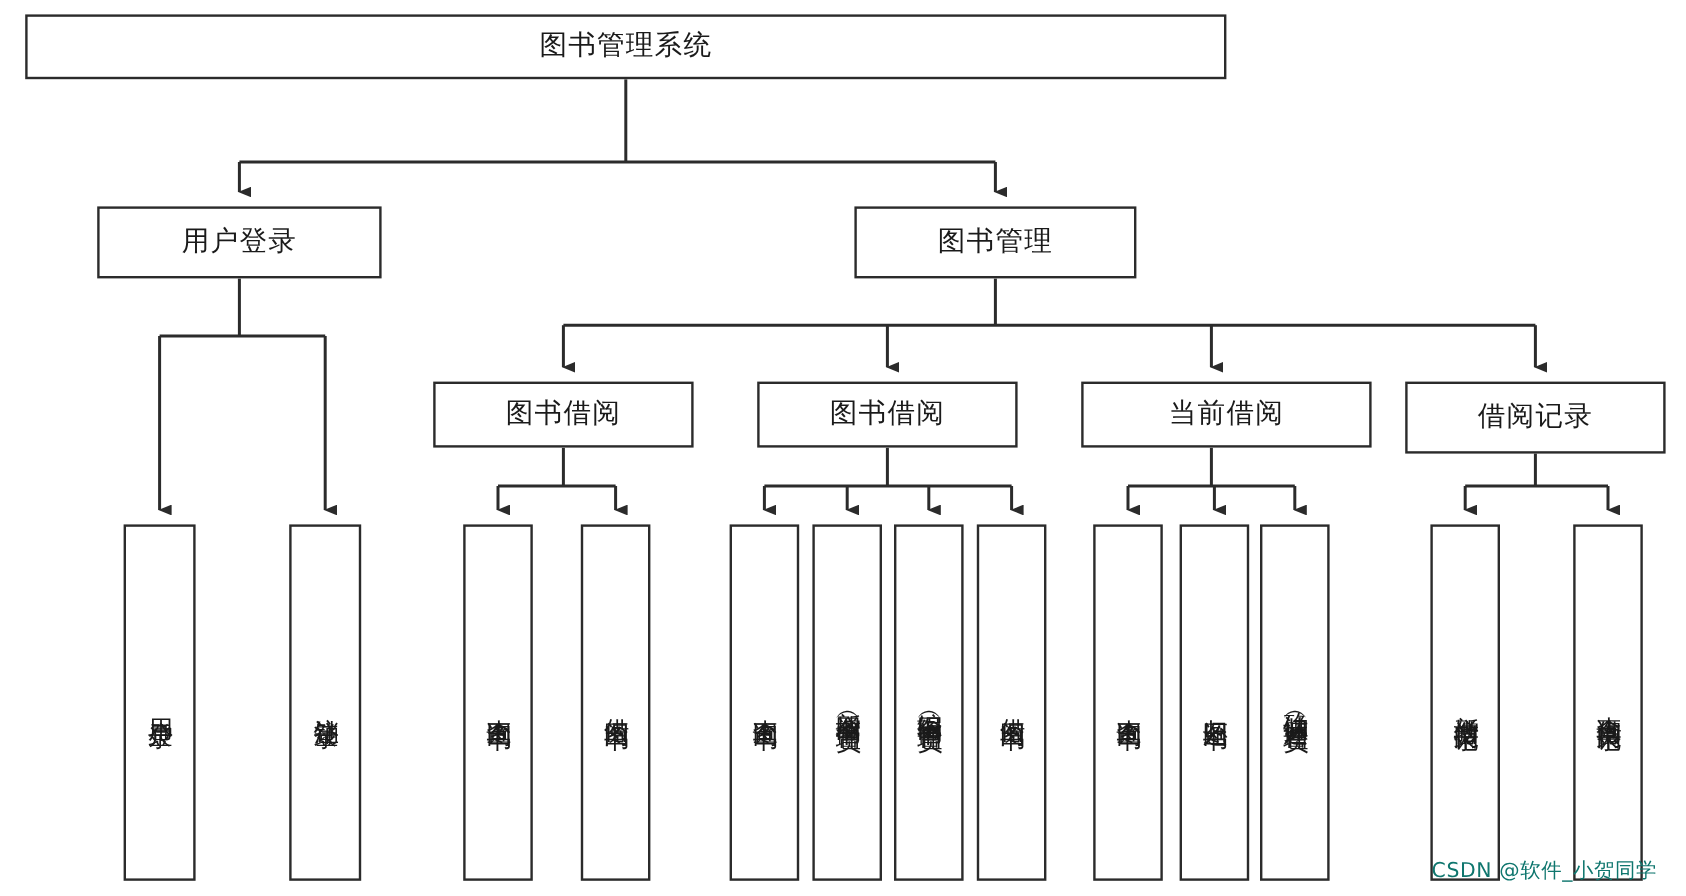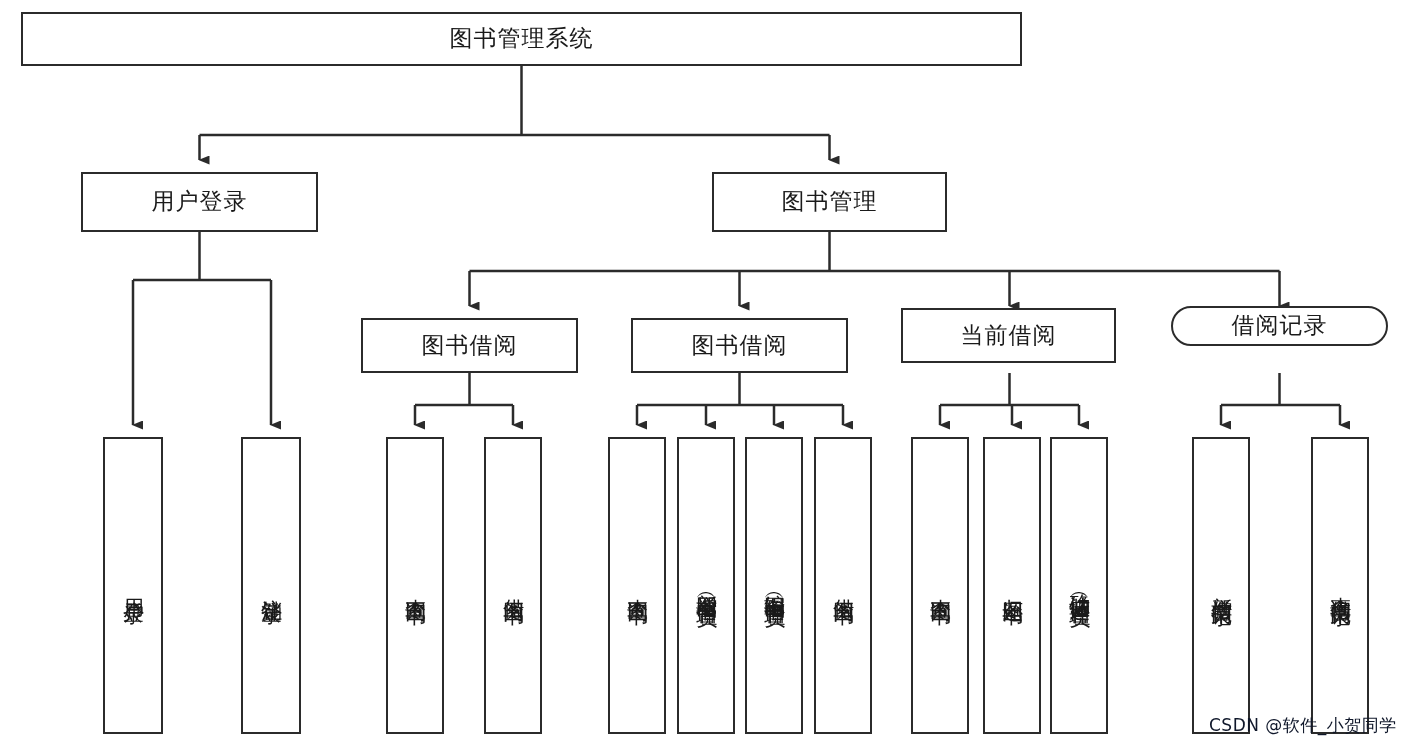--- a/index.html
+++ b/index.html
@@ -52,26 +52,25 @@
     writing-mode: vertical-rl;
     text-orientation: upright;
     font-size: 21px;
     line-height: 1.32;
     letter-spacing: 2px;
     white-space: nowrap;
     text-align: center;
   }
   .watermark {
     position: absolute;
-    color: #0f172a;
+    color: #0f766e;
     font-size: 17px;
     letter-spacing: 0.5px;
     white-space: nowrap;
     user-select: none;
-    padding-left: 16px;
   }
 </style>
 </head>
 <body>
 
 <div id="diagram-root">
 
   <svg class="connectors" viewBox="0 0 1405 747" xmlns="http://www.w3.org/2000/svg">
     <defs>
       <marker id="arrowhead" markerWidth="9" markerHeight="11" refX="4.5" refY="10" orient="auto" markerUnits="userSpaceOnUse">
@@ -132,24 +131,24 @@
   <div class="node horizontal" style="left:712px; top:172px; width:235px; height:60px;justify-content:center;">
     <span class="node-label">图书管理</span>
   </div>
 
   <div class="node horizontal" style="left:361px; top:318px; width:217px; height:55px;">
     <span class="node-label">图书借阅</span>
   </div>
   <div class="node horizontal" style="left:631px; top:318px; width:217px; height:55px;text-align:center;">
     <span class="node-label">图书借阅</span>
   </div>
-  <div class="node horizontal" style="left:901px; top:308px; width:215px; height:55px;text-align:right;">
+  <div class="node horizontal" style="left:901px; top:318px; width:242px; height:55px;text-align:right;">
     <span class="node-label">当前借阅</span>
   </div>
-  <div class="node horizontal" style="left:1171px; top:306px; width:217px; height:40px;border-radius:20px;">
+  <div class="node horizontal" style="left:1171px; top:318px; width:217px; height:60px;">
     <span class="node-label">借阅记录</span>
   </div>
 
   <div class="node vertical" style="left:103px; top:437px; width:60px; height:297px;">
     <span class="node-label">用户登录</span>
   </div>
   <div class="node vertical" style="left:241px; top:437px; width:60px; height:297px;">
     <span class="node-label">注销登录</span>
   </div>
 

